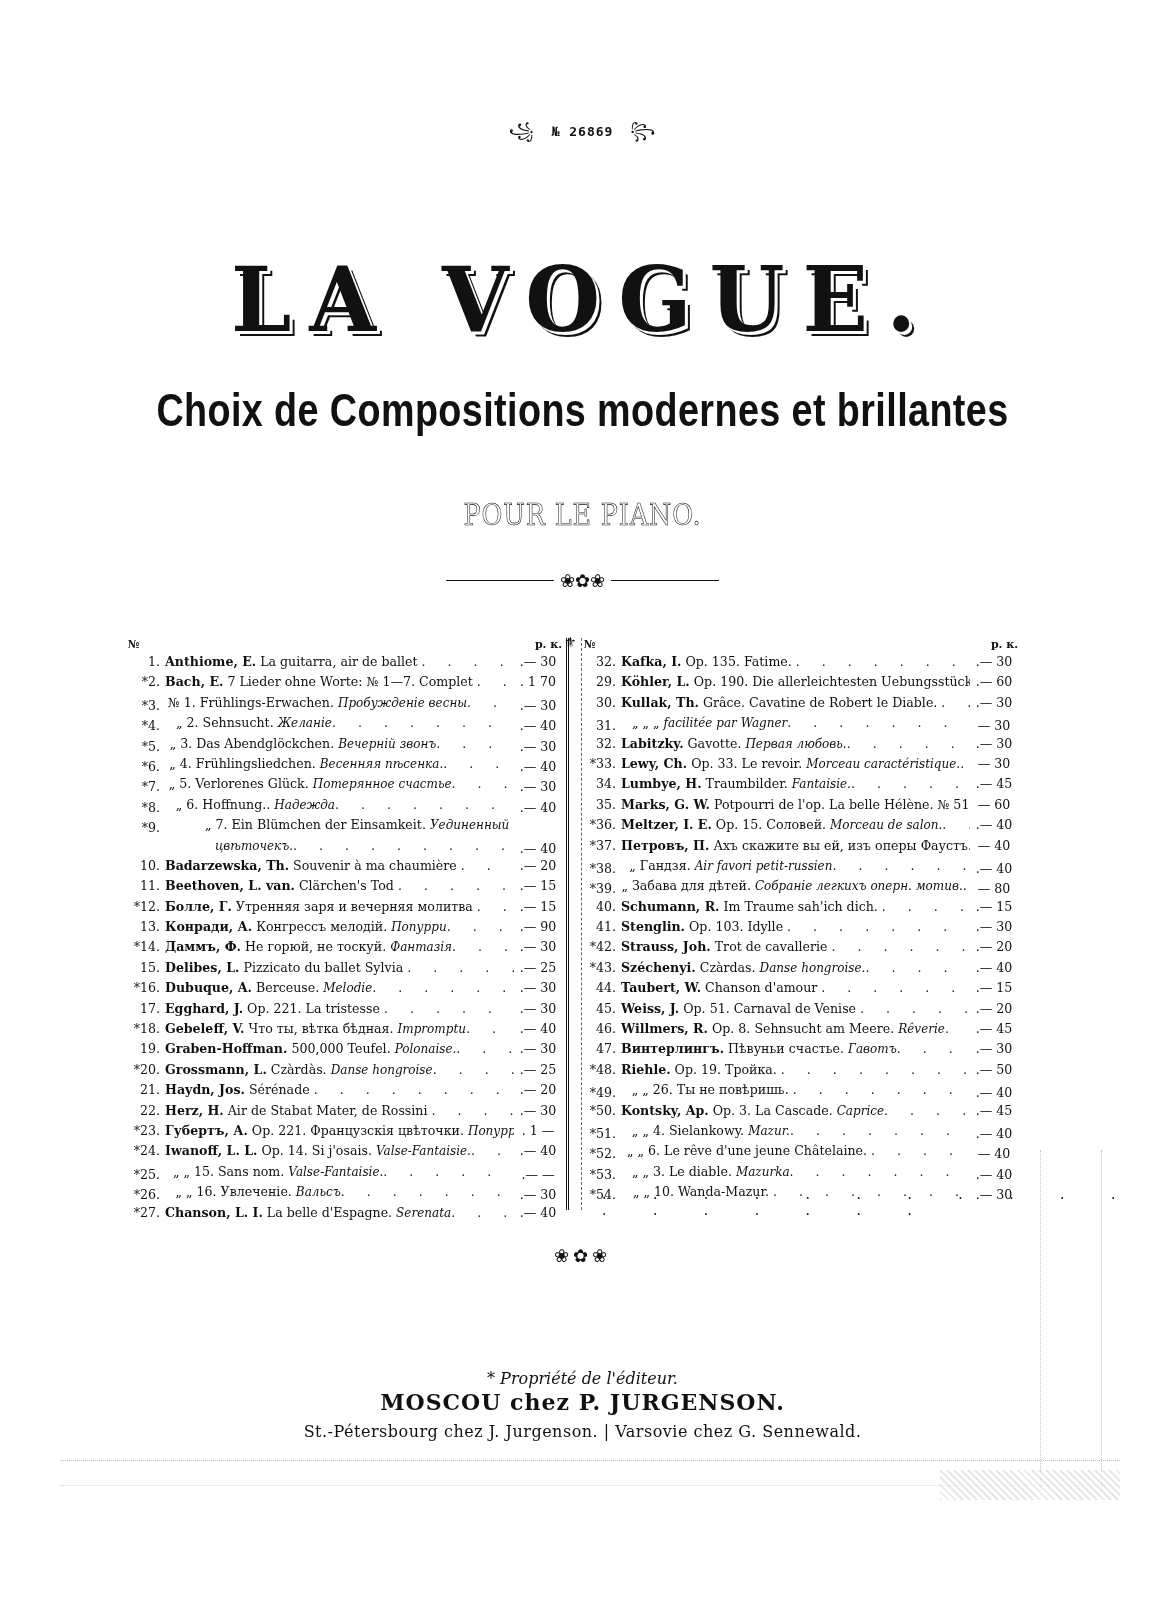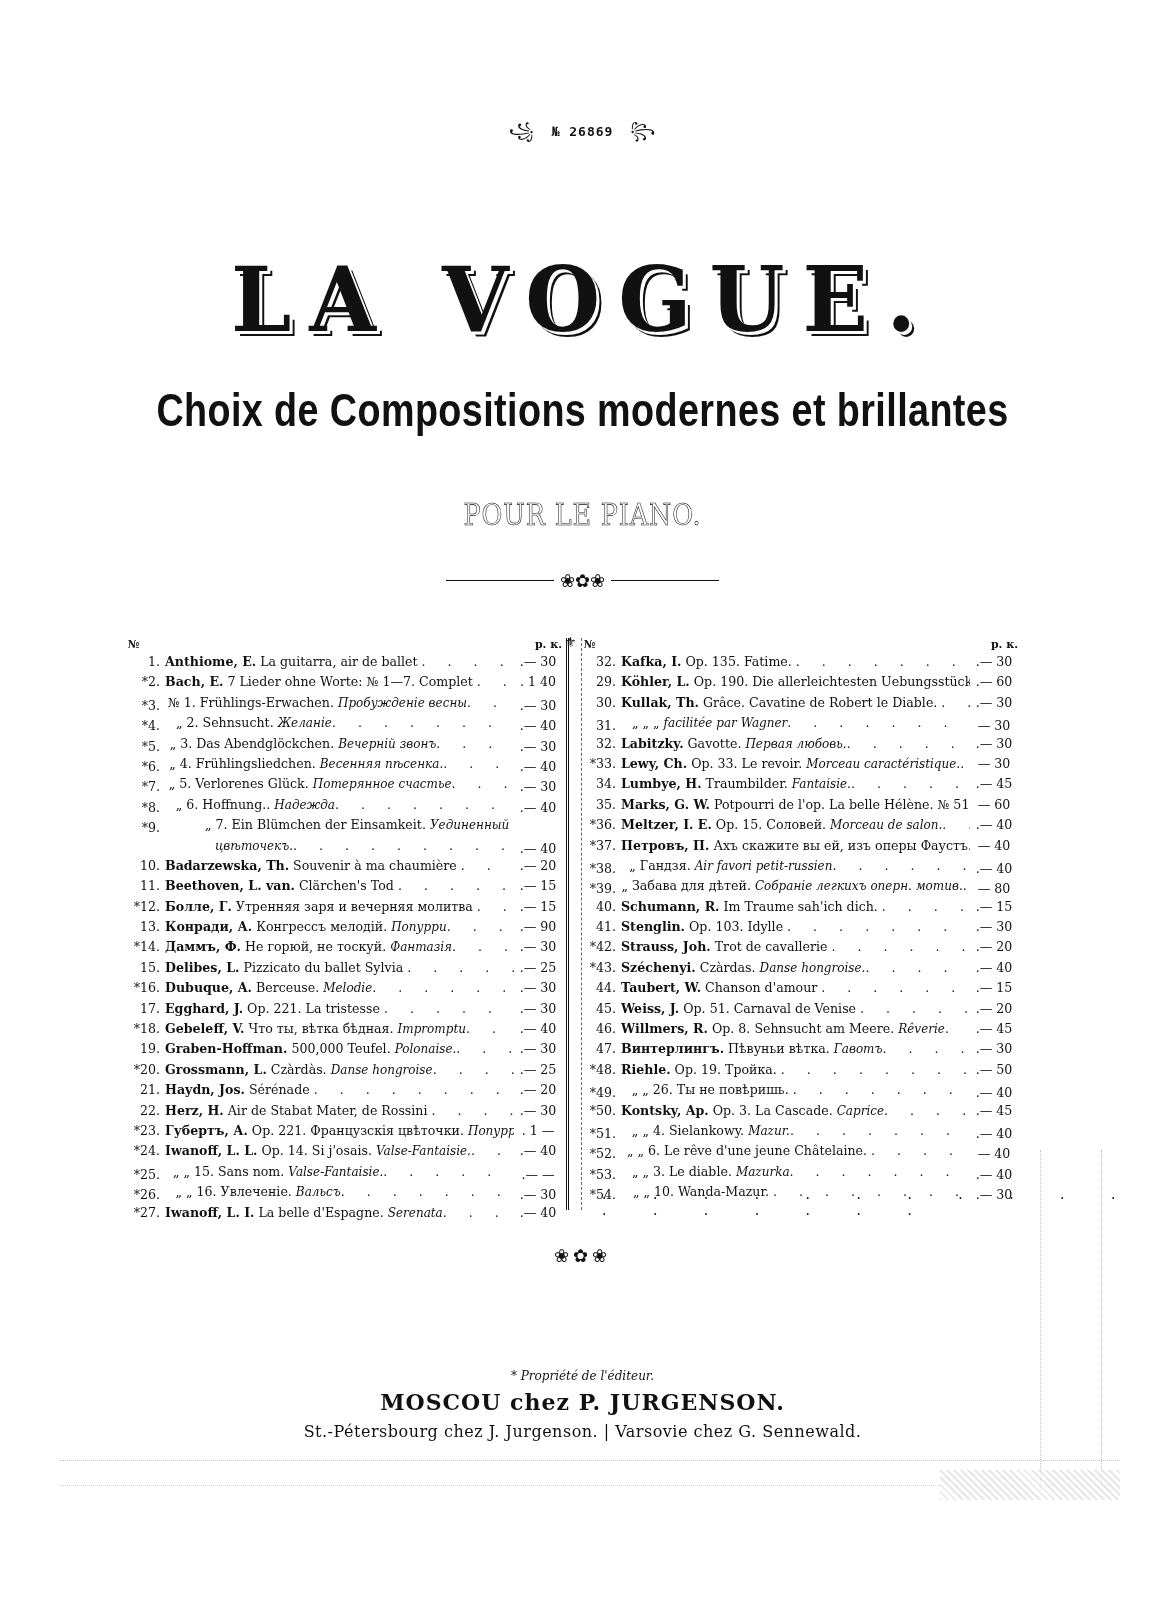--- a/index.html
+++ b/index.html
@@ -27,21 +27,21 @@
   .text { flex: 1 1 auto; overflow: hidden; display: flex; align-items: flex-end; }
   .text .author { font-weight: bold; margin-right: 4px; }
   .text .work { margin-right: 4px; }
   .text .sub { font-style: italic; font-size: 12px; }
   .text .indent { display: inline-block; }
   .leader { flex: 1 1 auto; overflow: hidden; letter-spacing: 9px; color: #222; }
   .price { flex: none; text-align: center; min-width: 48px; font-weight: normal; }
 
   .footer-ornament { top: 1245px; }
   .footer-ornament span { font-size: 18px; font-family: "DejaVu Sans", sans-serif; letter-spacing: 4px; }
-  .prop { top: 1369px; font-style: italic; font-size: 12px; }
+  .prop { top: 1369px; font-style: italic; font-size: 16px; }
   .publisher { top: 1389px; font-family: "DejaVu Serif", serif; font-weight: bold; font-size: 22px; letter-spacing: 1px; }
   .branches { top: 1422px; font-size: 16px; letter-spacing: 0.5px; }
   .noise { top: 1460px; left: 60px; width: 1060px; height: 24px; border-top: 1px dotted #999; border-bottom: 1px dotted #bbb; opacity: 0.6; }
   .stamp { top: 1150px; left: 1040px; width: 60px; height: 340px; border-left: 1px dotted #aaa; border-right: 1px dotted #aaa; opacity: 0.7; }
   .stamp2 { top: 1470px; left: 940px; width: 180px; height: 30px; background: repeating-linear-gradient(45deg,#ddd 0 2px,#fff 2px 5px); opacity: 0.7; }
   .bottom-dots { top: 1190px; left: 602px; font-size: 14px; letter-spacing: 21px; }
 </style>
 </head>
 <body>
 
@@ -77,21 +77,21 @@
           </span>
           <span class="price">.— 30</span>
         </div>
         <div class="row">
           <span class="num">*2.</span>
           <span class="text">
             <span class="author">Bach, E.</span>
             <span class="work">7 Lieder ohne Worte: № 1—7. Complet</span>
             <span class="leader"> . . . . . . . . . . . . . . . . . . . . . . . . . .</span>
           </span>
-          <span class="price">. 1 40</span>
+          <span class="price">. 1 70</span>
         </div>
         <div class="row">
           <span class="num">*3.</span>
           <span class="text">
             <span class="indent" style="width: 40px;"></span>
             <span class="work">№ 1. Frühlings-Erwachen.</span>
             <span class="sub">Пробужденіе весны</span>
             <span class="leader"> . . . . . . . . . . . . . . . . . . . . . . . . . .</span>
           </span>
           <span class="price">.— 30</span>
@@ -324,21 +324,21 @@
             <span class="indent" style="width: 40px;"></span>
             <span class="work">„        „  16. Увлеченіе.</span>
             <span class="sub">Вальсъ</span>
             <span class="leader"> . . . . . . . . . . . . . . . . . . . . . . . . . .</span>
           </span>
           <span class="price">.— 30</span>
         </div>
         <div class="row">
           <span class="num">*27.</span>
           <span class="text">
-            <span class="author">Iwanoff, L. I.</span>
+            <span class="author">Chanson, L. I.</span>
             <span class="work">La belle d'Espagne.</span>
             <span class="sub">Serenata</span>
             <span class="leader"> . . . . . . . . . . . . . . . . . . . . . . . . . .</span>
           </span>
           <span class="price">.— 40</span>
         </div>
       </div>
   </div>
   <div class="sep">
       <span class="cap">⚜</span>
@@ -526,21 +526,21 @@
             <span class="work">Op. 8. Sehnsucht am Meere.</span>
             <span class="sub">Rêverie</span>
             <span class="leader"> . . . . . . . . . . . . . . . . . . . . . . . . . .</span>
           </span>
           <span class="price">.— 45</span>
         </div>
         <div class="row">
           <span class="num">47.</span>
           <span class="text">
             <span class="author">Винтерлингъ.</span>
-            <span class="work">Пѣвуньи вѣтка.</span>
+            <span class="work">Пѣвуньи счастье.</span>
             <span class="sub">Гавотъ</span>
             <span class="leader"> . . . . . . . . . . . . . . . . . . . . . . . . . .</span>
           </span>
           <span class="price">.— 30</span>
         </div>
         <div class="row">
           <span class="num">*48.</span>
           <span class="text">
             <span class="author">Riehle.</span>
             <span class="work">Op. 19. Тройка.</span>

